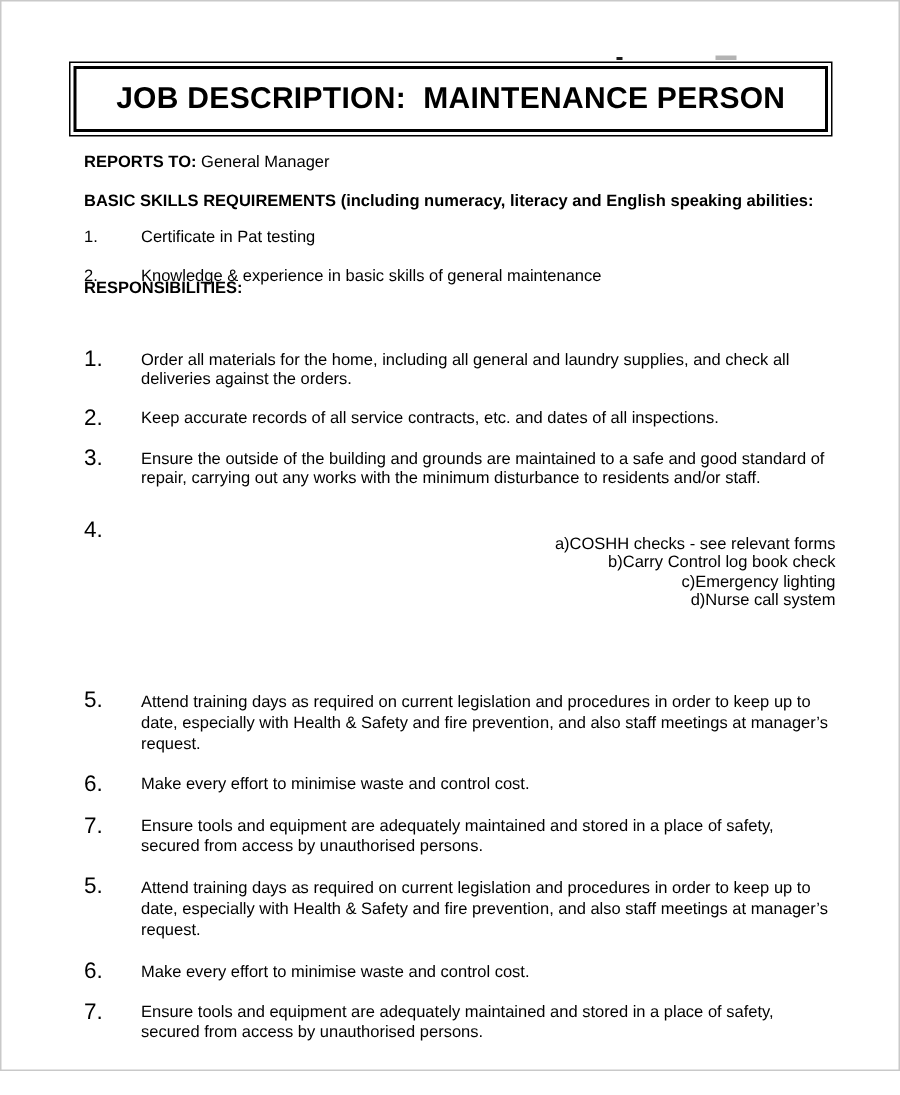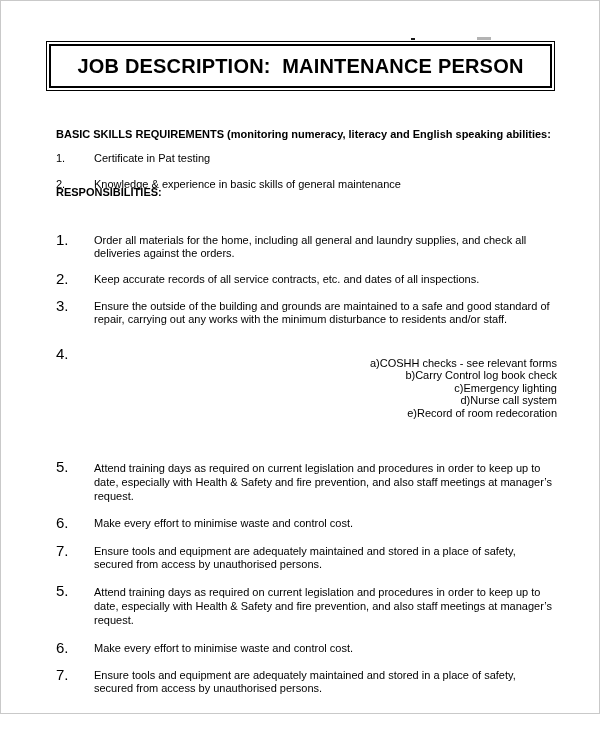--- a/index.html
+++ b/index.html
@@ -72,22 +72,26 @@
 
   <div class="mark-black"></div>
   <div class="mark-gray"></div>
 
   <div class="title-box-outer">
     <div class="title-box-inner">
       <div class="doc-title">JOB DESCRIPTION:  MAINTENANCE PERSON</div>
     </div>
   </div>
 
+  <div class="row" style="top:101px">
+    <span class="bold">REPORTS TO:</span>
+    <span>General Manager</span>
+  </div>
 
-  <div class="row bold" style="top:127px">BASIC SKILLS REQUIREMENTS (monitoring numeracy, literacy and English speaking abilities:</div>
+  <div class="row bold" style="top:127px">BASIC SKILLS REQUIREMENTS (including numeracy, literacy and English speaking abilities:</div>
 
   <div class="row" style="top:151px">
     <span class="num-col">1.</span>
     <div class="item-text">Certificate in Pat testing</div>
   </div>
   <div class="row" style="top:177px">
     <span class="num-col">2.</span>
     <div class="item-text">Knowledge &amp; experience in basic skills of general maintenance</div>
   </div>
 
@@ -116,23 +120,20 @@
       </div>
       <div class="subrow">
         <span class="sub-letter">b)</span><span>Carry Control log book check</span>
       </div>
       <div class="subrow">
         <span class="sub-letter">c)</span><span>Emergency lighting</span>
       </div>
       <div class="subrow">
         <span class="sub-letter">d)</span><span>Nurse call system</span>
       </div>
-      <div class="subrow">
-        <span class="sub-letter">e)</span><span>Record of room redecoration</span>
-      </div>
     </div>
   </div>
 
   <div class="row" style="top:460px">
     <span class="num-col num-lg">5.</span>
     <div class="item-text" style="line-height:14px">Attend training days as required on current legislation and procedures in order to keep up to date, especially with Health &amp; Safety and fire prevention, and also staff meetings at manager’s request.</div>
   </div>
 
   <div class="row" style="top:516px">
     <span class="num-col num-lg">6.</span>

